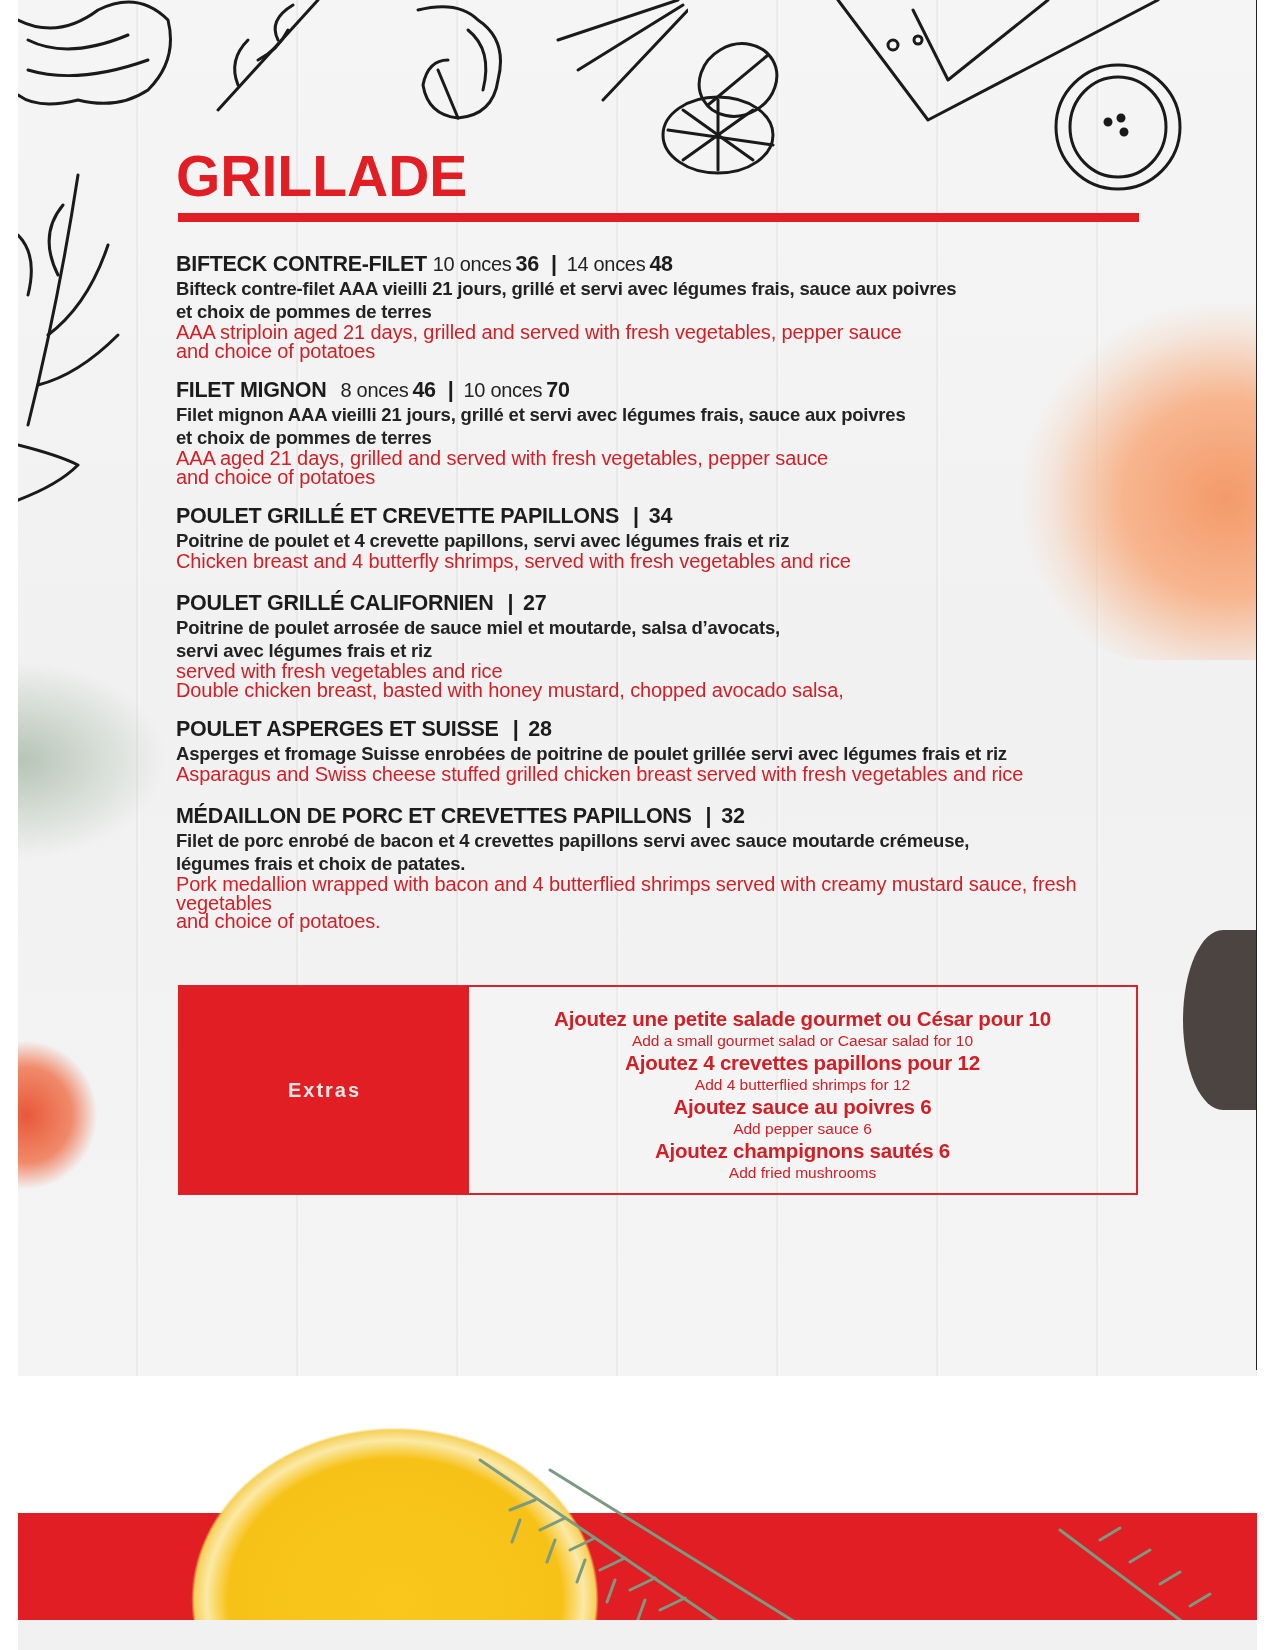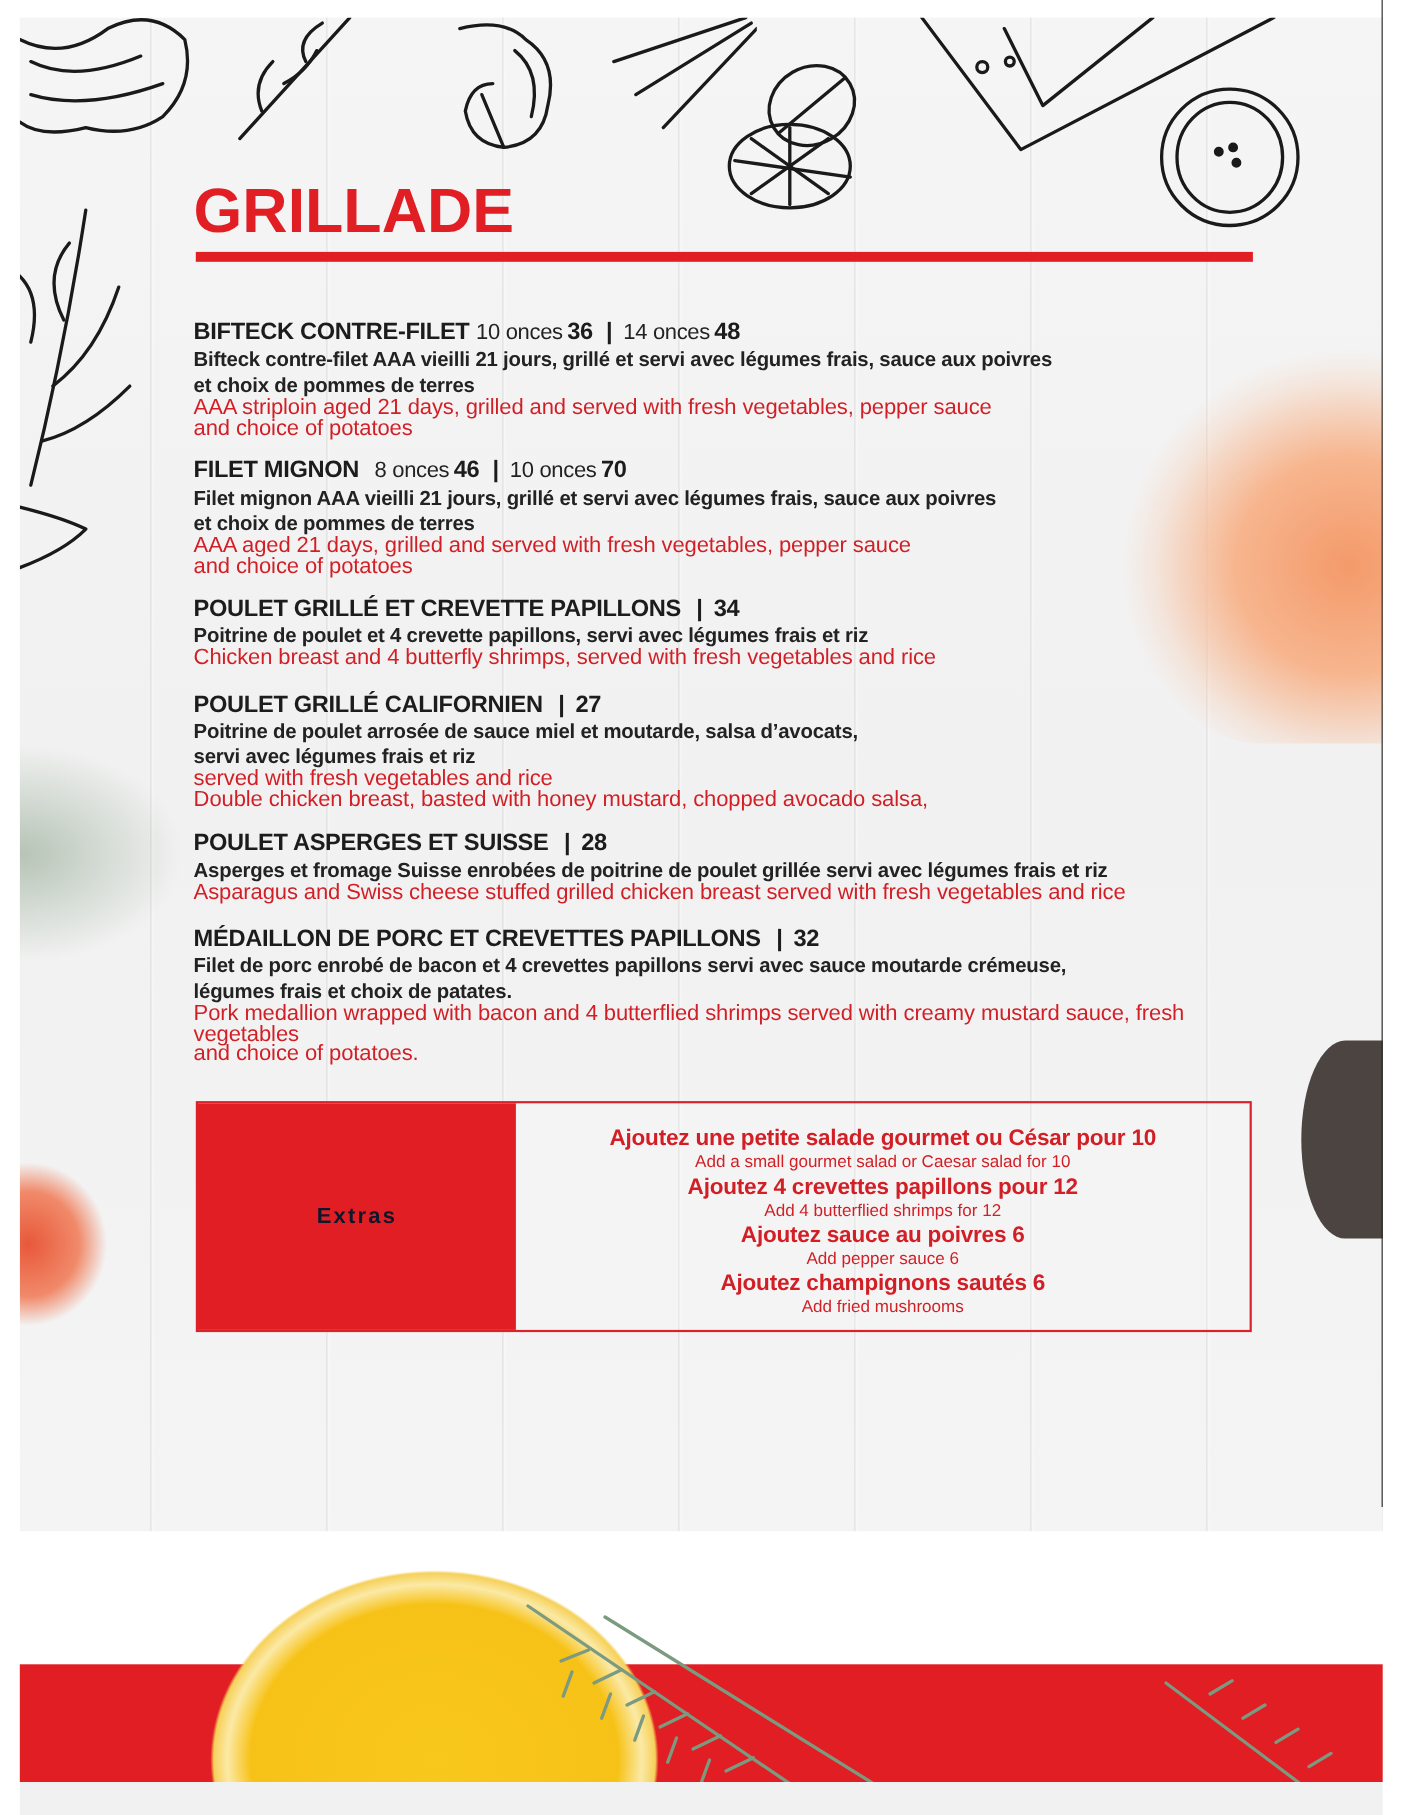--- a/index.html
+++ b/index.html
@@ -2,21 +2,21 @@
 <html><head>
 <meta charset="utf-8">
 <style>
   html, body { margin: 0; padding: 0; }
   body {
     width: 1275px; height: 1650px; position: relative; overflow: hidden;
     background: #ffffff;
     font-family: "Liberation Sans", "DejaVu Sans", sans-serif;
   }
   .page {
-    position: absolute; left: 18px; top: 16px; width: 1239px; height: 1376px;
+    position: absolute; left: 18px; top: 0; width: 1239px; height: 1376px;
     overflow: hidden;
     background:
       repeating-linear-gradient(90deg,
         rgba(0,0,0,0) 0px, rgba(0,0,0,0) 118px,
         rgba(150,150,150,0.18) 119px, rgba(255,255,255,0.6) 121px,
         rgba(0,0,0,0) 122px, rgba(0,0,0,0) 160px),
       linear-gradient(180deg, #f5f5f5 0%, #f1f1f1 50%, #f4f4f4 100%);
   }
   .right-edge {
     position: absolute; left: 1256px; top: 0; width: 1px; height: 1370px; background: #222;
@@ -30,21 +30,21 @@
   .title {
     position: absolute; left: 158px; top: 148px;
     font-family: "Liberation Sans", sans-serif; font-weight: 700;
     font-size: 57px; letter-spacing: 0px; color: #e01e24; line-height: 1;
   }
   .title-rule {
     position: absolute; left: 160px; top: 213px; width: 961px; height: 9px; background: #e01e24;
   }
 
   .items { position: absolute; left: 158px; top: 251px; width: 1000px; }
-  .item { margin-bottom: 0; position: absolute; left: 0; margin-top: 21px; }
+  .item { margin-bottom: 0; position: absolute; left: 0; }
   .item-head {
     font-family: "Liberation Sans", sans-serif; font-weight: 700; color: #1c1c1c;
     font-size: 21.5px; line-height: 26px; white-space: nowrap; letter-spacing: -0.3px;
   }
   .item-head .size { font-weight: 400; font-size: 20px; margin: 0 4px 0 6px; color: #222; }
   .item-head .price { font-weight: 700; margin-right: 6px; }
   .item-head .sep { font-weight: 700; margin: 0 10px 0 6px; }
   .fr {
     font-size: 18.5px; line-height: 23px; color: #222; font-weight: 700; letter-spacing: -0.2px;
   }
@@ -54,21 +54,21 @@
 
   .extras {
     position: absolute; left: 160px; top: 985px; width: 960px; height: 210px;
     border: 2px solid #d9232a; box-sizing: border-box; background: rgba(255,255,255,0.15);
   }
   .extras-label-box {
     position: absolute; left: 0; top: 0; width: 289px; height: 206px; background: #e01e24;
     display: flex; align-items: center; justify-content: center;
   }
   .extras-label {
-    color: #0f172a; font-weight: 700; font-size: 20px; letter-spacing: 2px;
+    color: #e5e5e5; font-weight: 700; font-size: 20px; letter-spacing: 2px;
   }
   .extras-list {
     position: absolute; left: 289px; top: 20px; right: 0; text-align: center;
   }
   .ex-fr { color: #d21f26; font-weight: 700; font-size: 20.5px; line-height: 24px; letter-spacing: -0.2px; }
   .ex-en { color: #d21f26; font-size: 15.5px; line-height: 19px; margin-bottom: 1px; }
 
   .red-band {
     position: absolute; left: 18px; top: 1513px; width: 1239px; height: 107px; background: #e01e24;
   }

